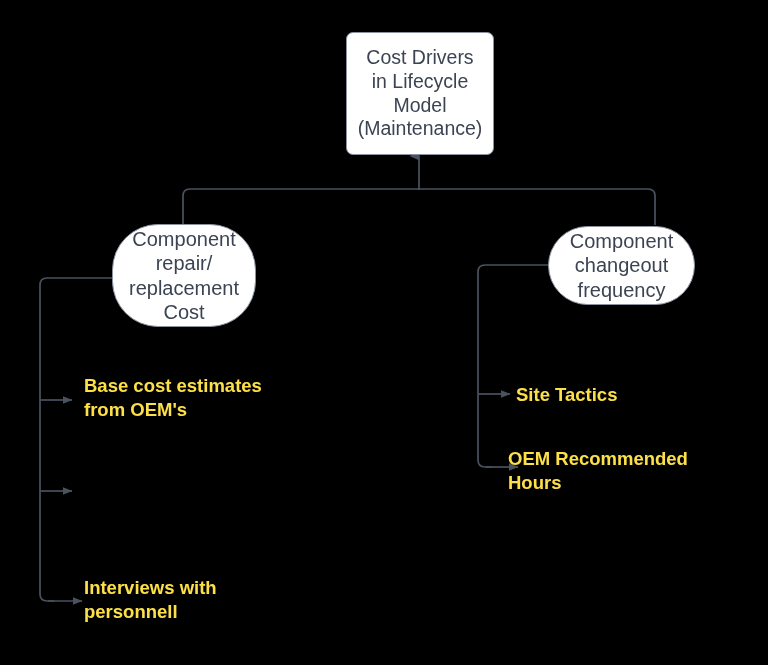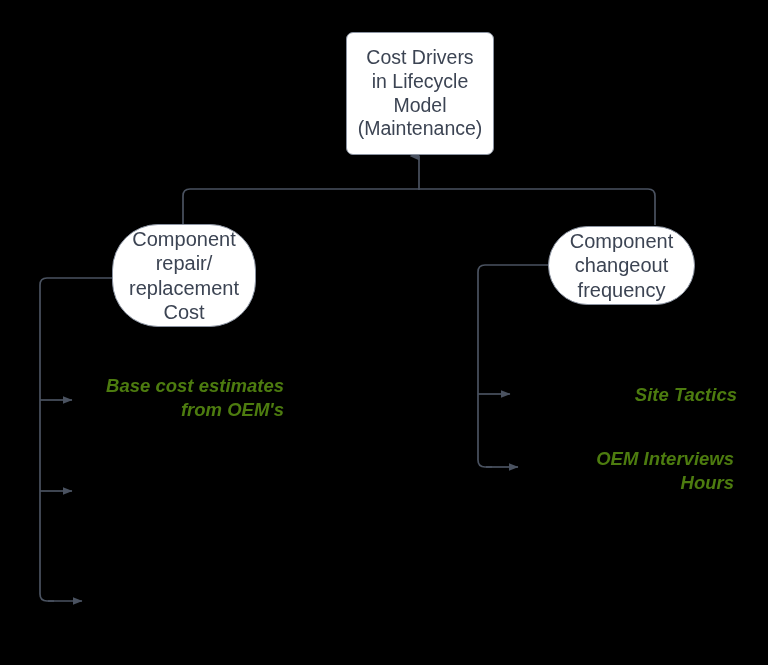--- a/index.html
+++ b/index.html
@@ -60,32 +60,31 @@
   }
   .node.branch-right {
     left: 548px;
     top: 226px;
     width: 147px;
     height: 79px;
     border-radius: 40px;
   }
   .leaf {
     position: absolute;
-    color: #4d7c0f;
+    color: #fde047;
     font-size: 18.5px;
     font-weight: bold;
     line-height: 1.28;
-    text-align: right;
+    text-align: left;
     white-space: pre-line;
-    font-style: italic;
   }
   .leaf.l1 { left: 84px;  top: 374px; width: 200px; }
   .leaf.l2 { left: 84px;  top: 455px; width: 200px; }
   .leaf.l3 { left: 84px;  top: 576px; width: 200px; }
-  .leaf.r1 { left: 537px; top: 383px; width: 200px; }
+  .leaf.r1 { left: 516px; top: 383px; width: 200px; }
   .leaf.r2 { left: 508px; top: 447px; width: 226px; }
 </style>
 </head>
 <body>
 
 <div id="canvas">
 
   <svg class="connectors" viewBox="0 0 768 665" xmlns="http://www.w3.org/2000/svg">
     <defs>
       <marker id="arrow-right" markerWidth="10" markerHeight="8" refX="9.5" refY="4" orient="auto" markerUnits="userSpaceOnUse">
@@ -139,19 +138,21 @@
 Cost</div>
 
   <div class="node branch-right">Component
 changeout
 frequency</div>
 
   <div class="leaf l1">Base cost estimates
 from OEM's</div>
 
 
+  <div class="leaf l3">Interviews with
+personnell</div>
 
   <div class="leaf r1">Site Tactics</div>
 
-  <div class="leaf r2">OEM Interviews
+  <div class="leaf r2">OEM Recommended
 Hours</div>
 
 </div>
 
 </body></html>

